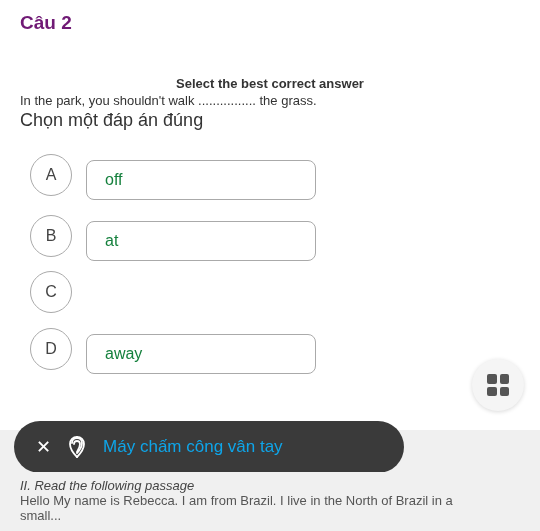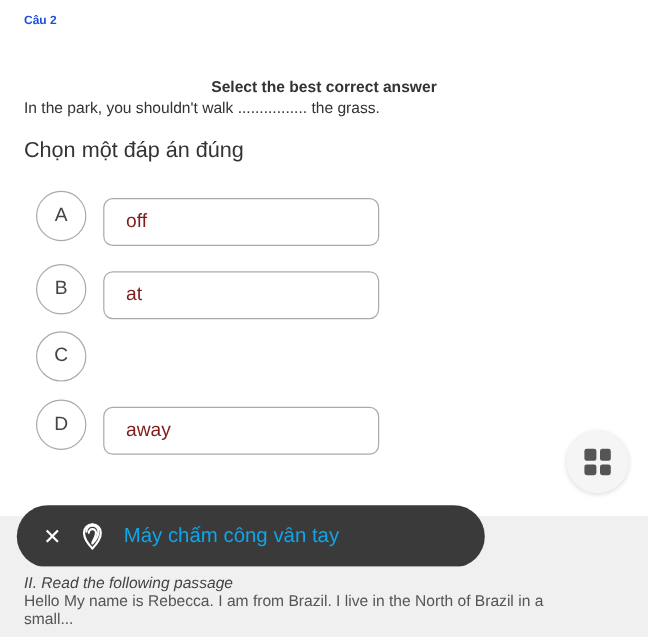--- a/index.html
+++ b/index.html
@@ -13,39 +13,39 @@
     }
 
     .main-container {
       background: #fff;
       width: 540px;
       min-height: 430px;
       padding: 12px 20px 20px 20px;
     }
 
     .question-header {
-      font-size: 10px;
+      font-size: 19px;
       font-weight: bold;
-      color: #1d4ed8;
+      color: #701a75;
       margin-bottom: 4px;
     }
 
     .instruction {
       font-size: 13px;
       font-weight: bold;
       color: #333;
       text-align: center;
       margin-bottom: 2px;
       margin-top: 42px;
     }
 
     .question-text {
       font-size: 13px;
       color: #333;
-      margin-bottom: 18px;
+      margin-bottom: 2px;
     }
 
     .answer-section-title {
       font-size: 18px;
       color: #333;
       margin-bottom: 18px;
       font-weight: normal;
     }
 
     .answer-options {
@@ -76,21 +76,21 @@
       background: #fff;
     }
 
     .option-box {
       flex: 1;
       max-width: 230px;
       border: 1.5px solid #aaa;
       border-radius: 8px;
       padding: 10px 18px;
       font-size: 16px;
-      color: #7f1d1d;
+      color: #15803d;
       background: #fff;
       cursor: pointer;
       text-align: left;
       margin-top: 11px;
     }
 
     .grid-button {
       position: absolute;
       right: 16px;
       bottom: 120px;

